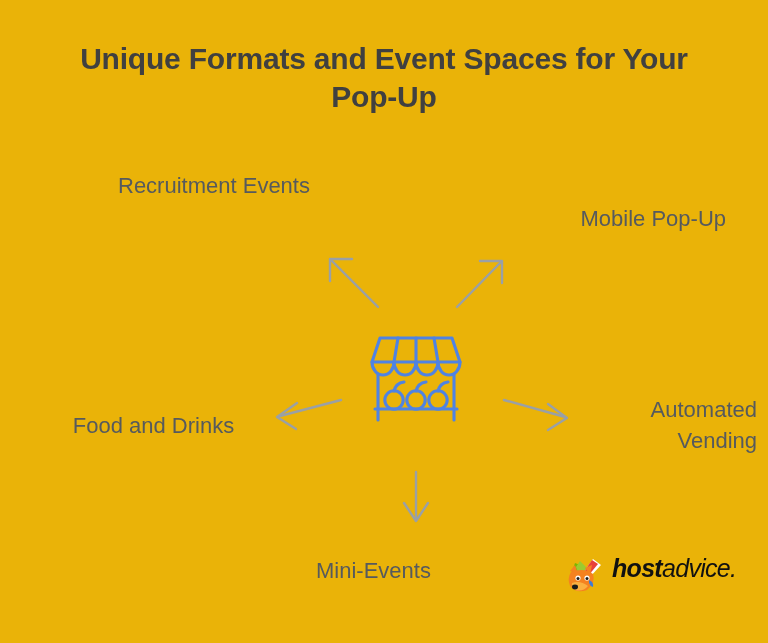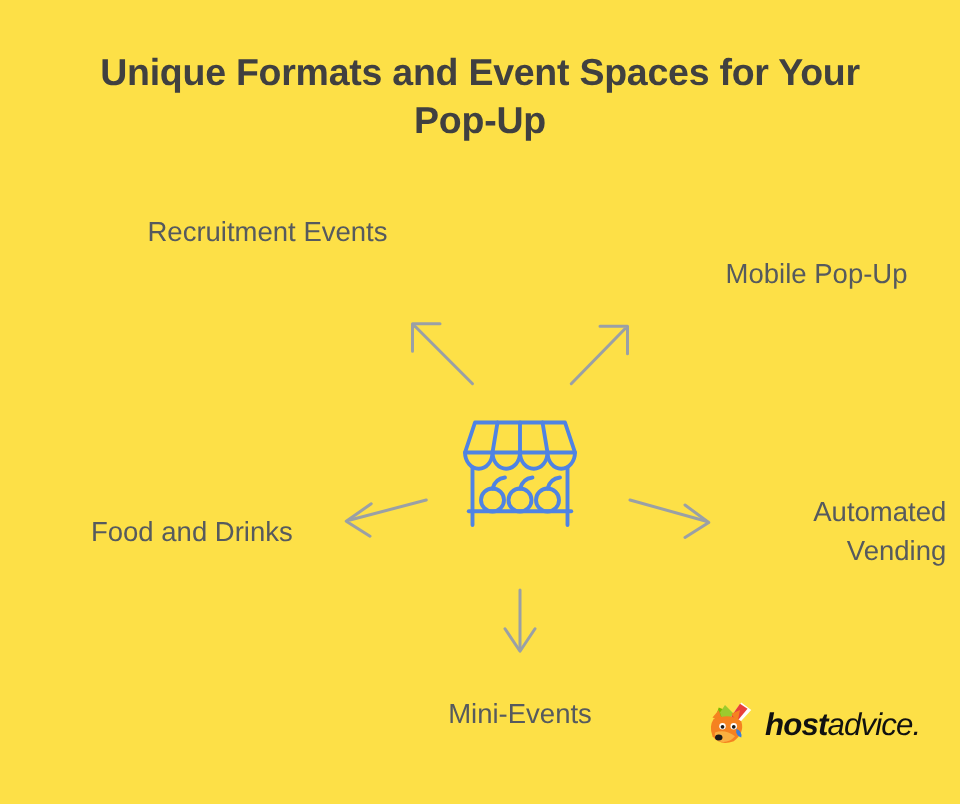--- a/index.html
+++ b/index.html
@@ -13,21 +13,21 @@
 
   body {
     font-family: "Liberation Sans", sans-serif;
     position: relative;
   }
 
   #infographic {
     position: relative;
     width: 768px;
     height: 643px;
-    background: #fde047;
+    background: #eab308;
   }
 
   
   .title {
     position: absolute;
     top: 40px;
     left: 60px;
     width: 648px;
     text-align: center;
     font-size: 30px;
@@ -72,21 +72,20 @@
     top: 394px;
     left: 597px;
     width: 160px;
     text-align: right;
   }
 
   .node-mini {
     top: 555px;
     left: 316px;
     width: 200px;
-    text-align: center;
   }
 
   
   .center-icon {
     position: absolute;
     left: 358px;
     top: 316px;
     width: 116px;
     height: 116px;
   }
@@ -102,21 +101,21 @@
   }
 
   
   .logo {
     position: absolute;
     left: 563px;
     top: 556px;
     width: 170px;
     height: 48px;
     display: flex;
-    align-items: center;
+    align-items: flex-start;
     gap: 7px;
   }
 
   .logo-mark {
     width: 42px;
     height: 42px;
     flex: 0 0 42px;
   }
 
   .logo-text {

